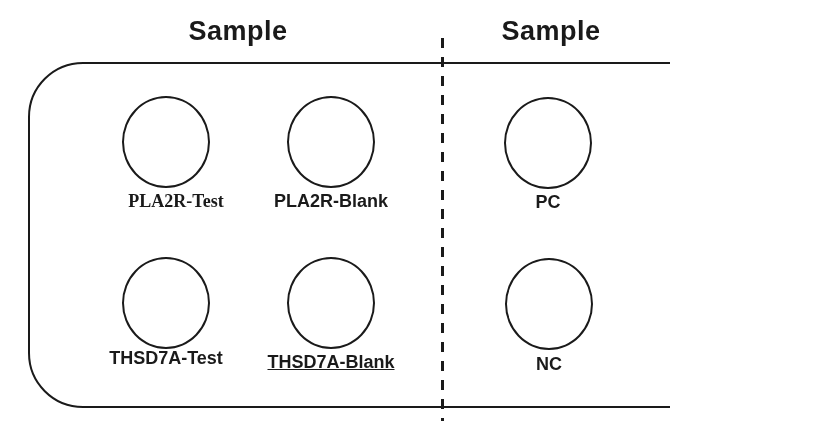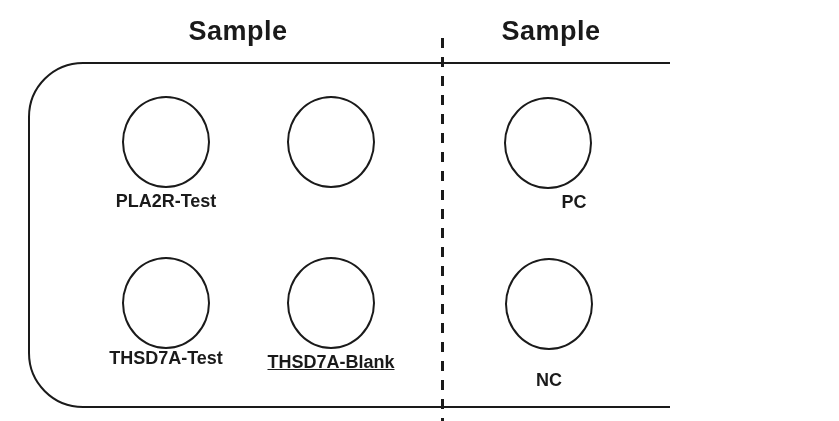--- a/index.html
+++ b/index.html
@@ -74,26 +74,26 @@
   .well-nc           { left: 505px; top: 258px; }
 
   
   .well-label {
     position: absolute;
     transform: translateX(-50%);
     font-size: 18px;
     font-weight: 700;
     white-space: nowrap;
   }
-  .label-pla2r-test   { left: 166px; top: 191px; }
+  .label-pla2r-test   { left: 176px; top: 191px; font-family: Liberation Serif, serif; }
   .label-pla2r-blank  { left: 331px; top: 191px; }
-  .label-pc           { left: 574px; top: 192px; }
+  .label-pc           { left: 548px; top: 192px; }
   .label-thsd7a-test  { left: 166px; top: 348px; }
   .label-thsd7a-blank { left: 331px; top: 352px; text-decoration: underline; }
-  .label-nc           { left: 549px; top: 370px; }
+  .label-nc           { left: 549px; top: 354px; }
 </style>
 </head>
 <body>
 
 <div class="canvas">
 
   <div class="section-header header-sample">Sample</div>
   <div class="section-header header-control">Sample</div>
 
   <div class="card-outline"></div>
@@ -101,18 +101,19 @@
   <div class="divider"></div>
 
   <div class="well well-pla2r-test"></div>
   <div class="well well-pla2r-blank"></div>
   <div class="well well-pc"></div>
   <div class="well well-thsd7a-test"></div>
   <div class="well well-thsd7a-blank"></div>
   <div class="well well-nc"></div>
 
   <div class="well-label label-pla2r-test">PLA2R-Test</div>
+  <div class="well-label label-pla2r-blank">PLA2R-Blank</div>
   <div class="well-label label-pc">PC</div>
   <div class="well-label label-thsd7a-test">THSD7A-Test</div>
   <div class="well-label label-thsd7a-blank">THSD7A-Blank</div>
   <div class="well-label label-nc">NC</div>
 
 </div>
 
 </body></html>

